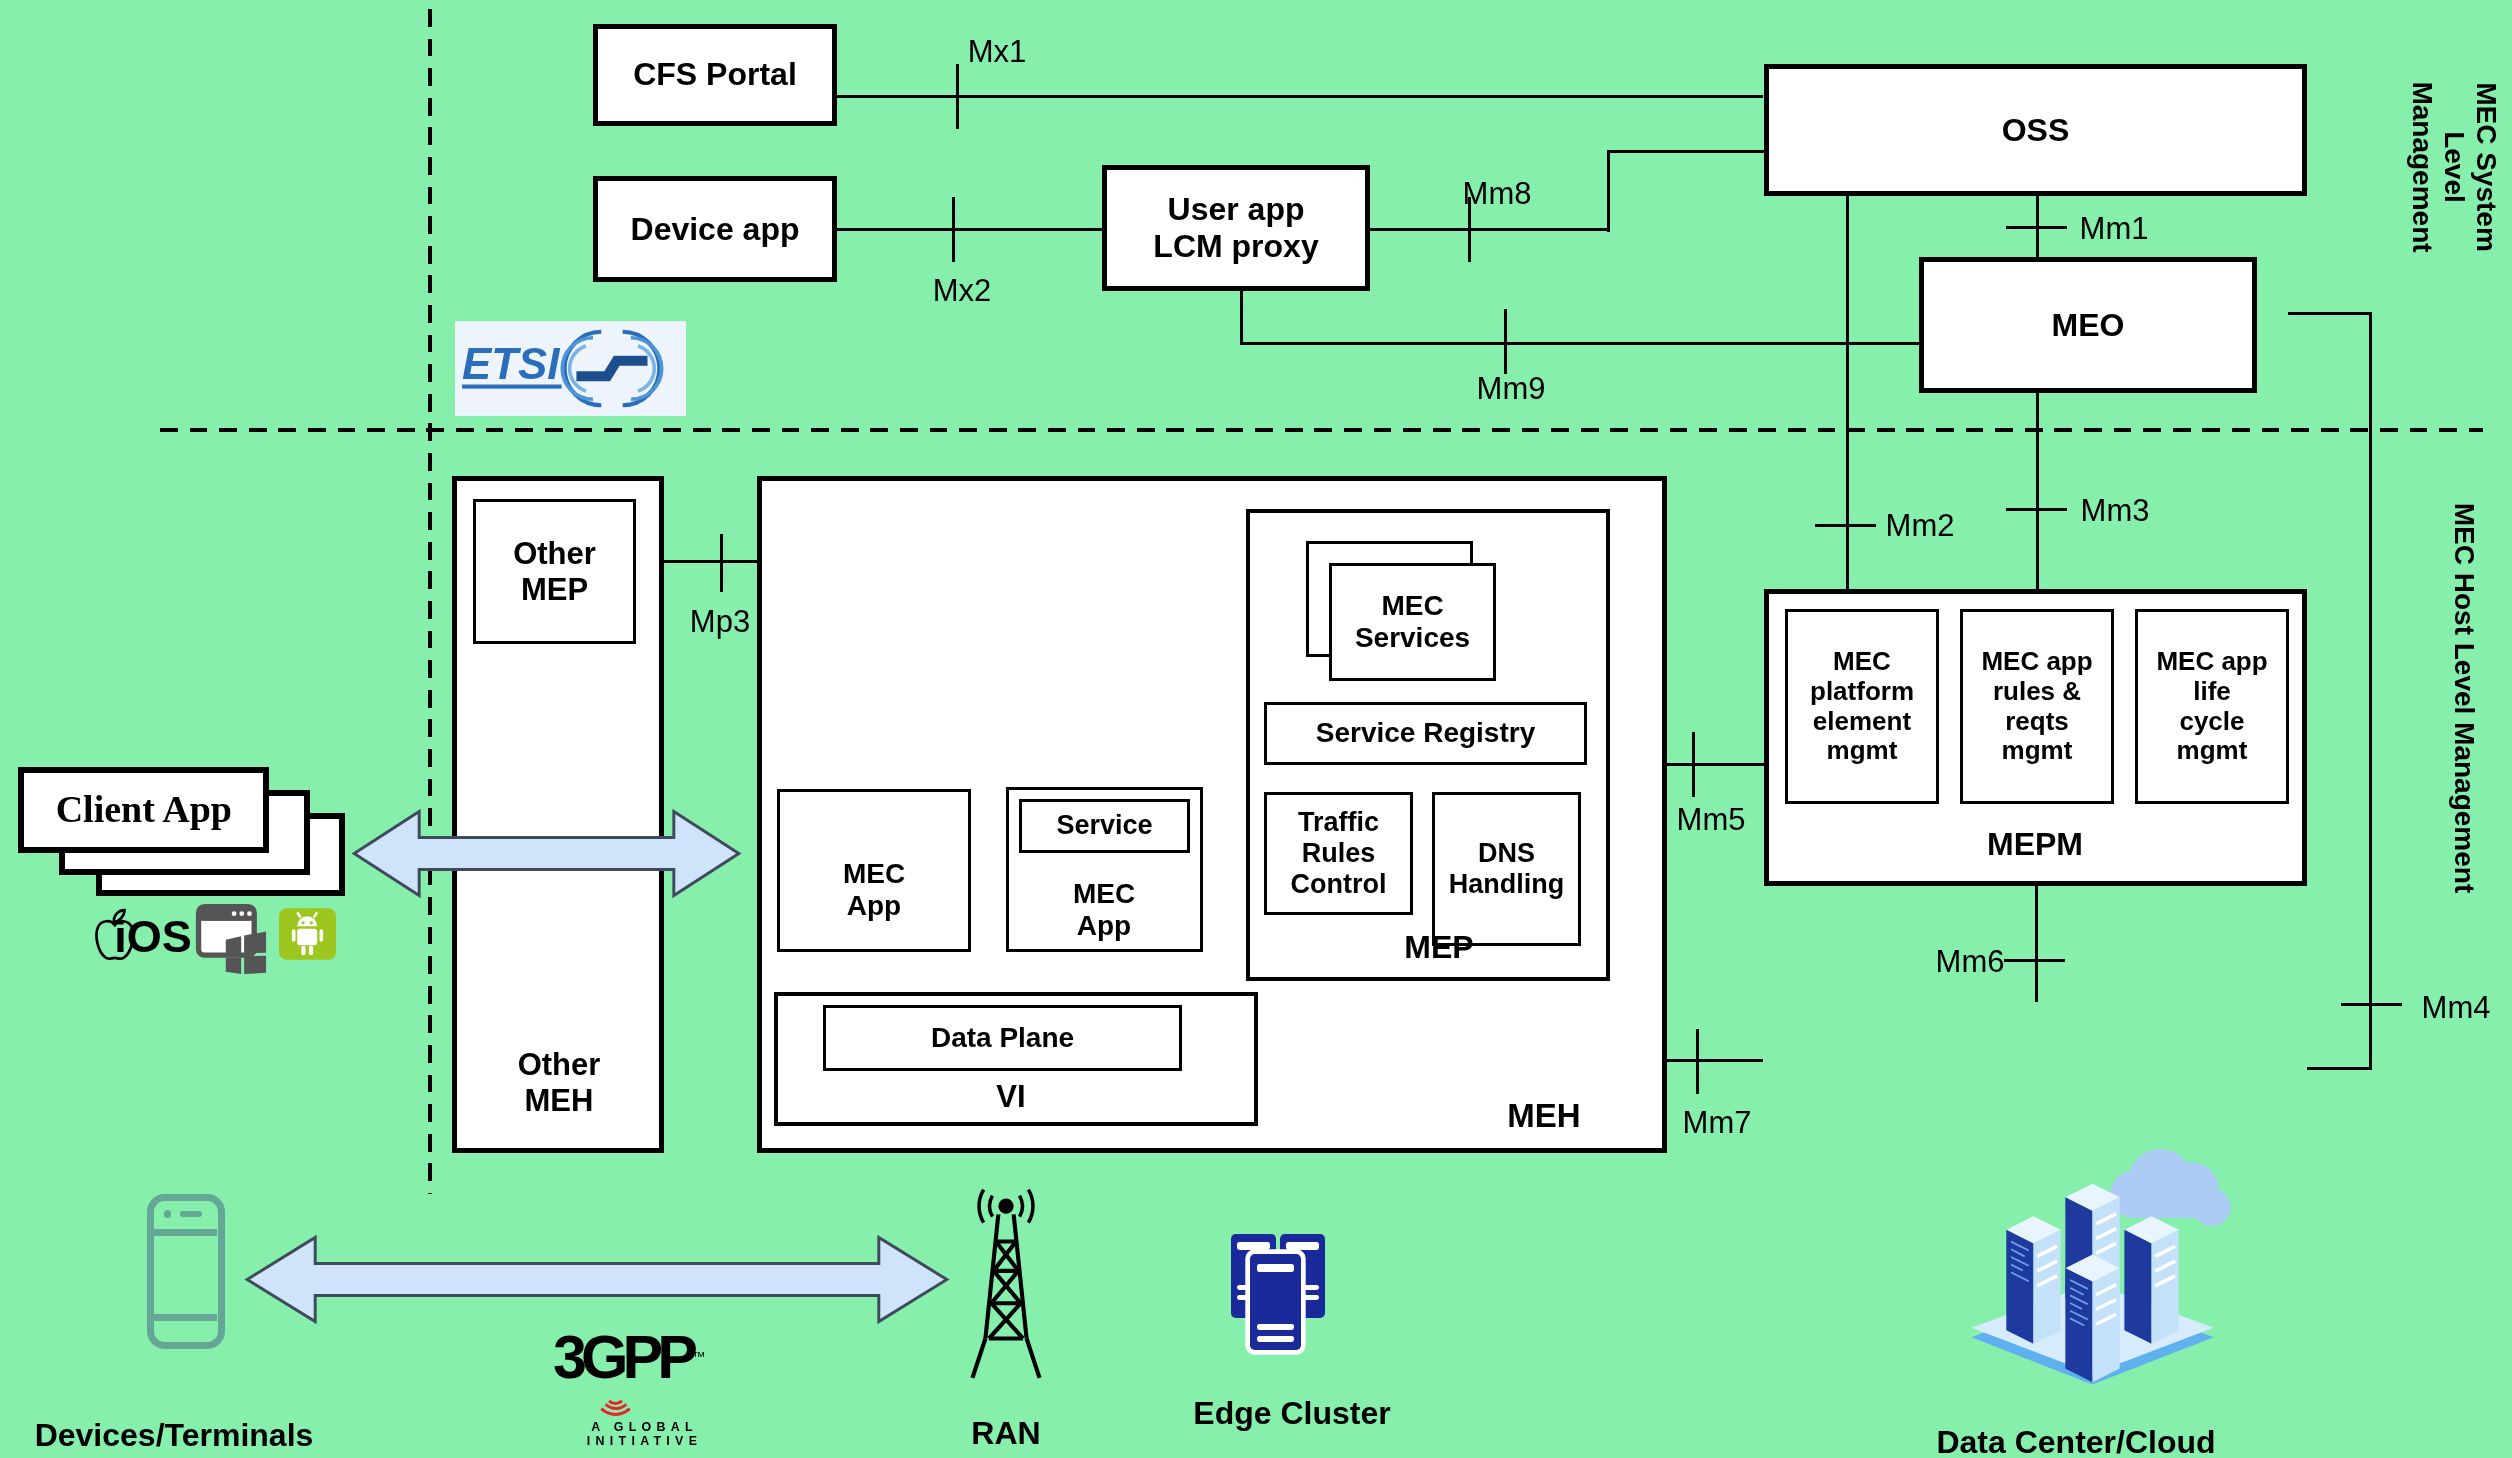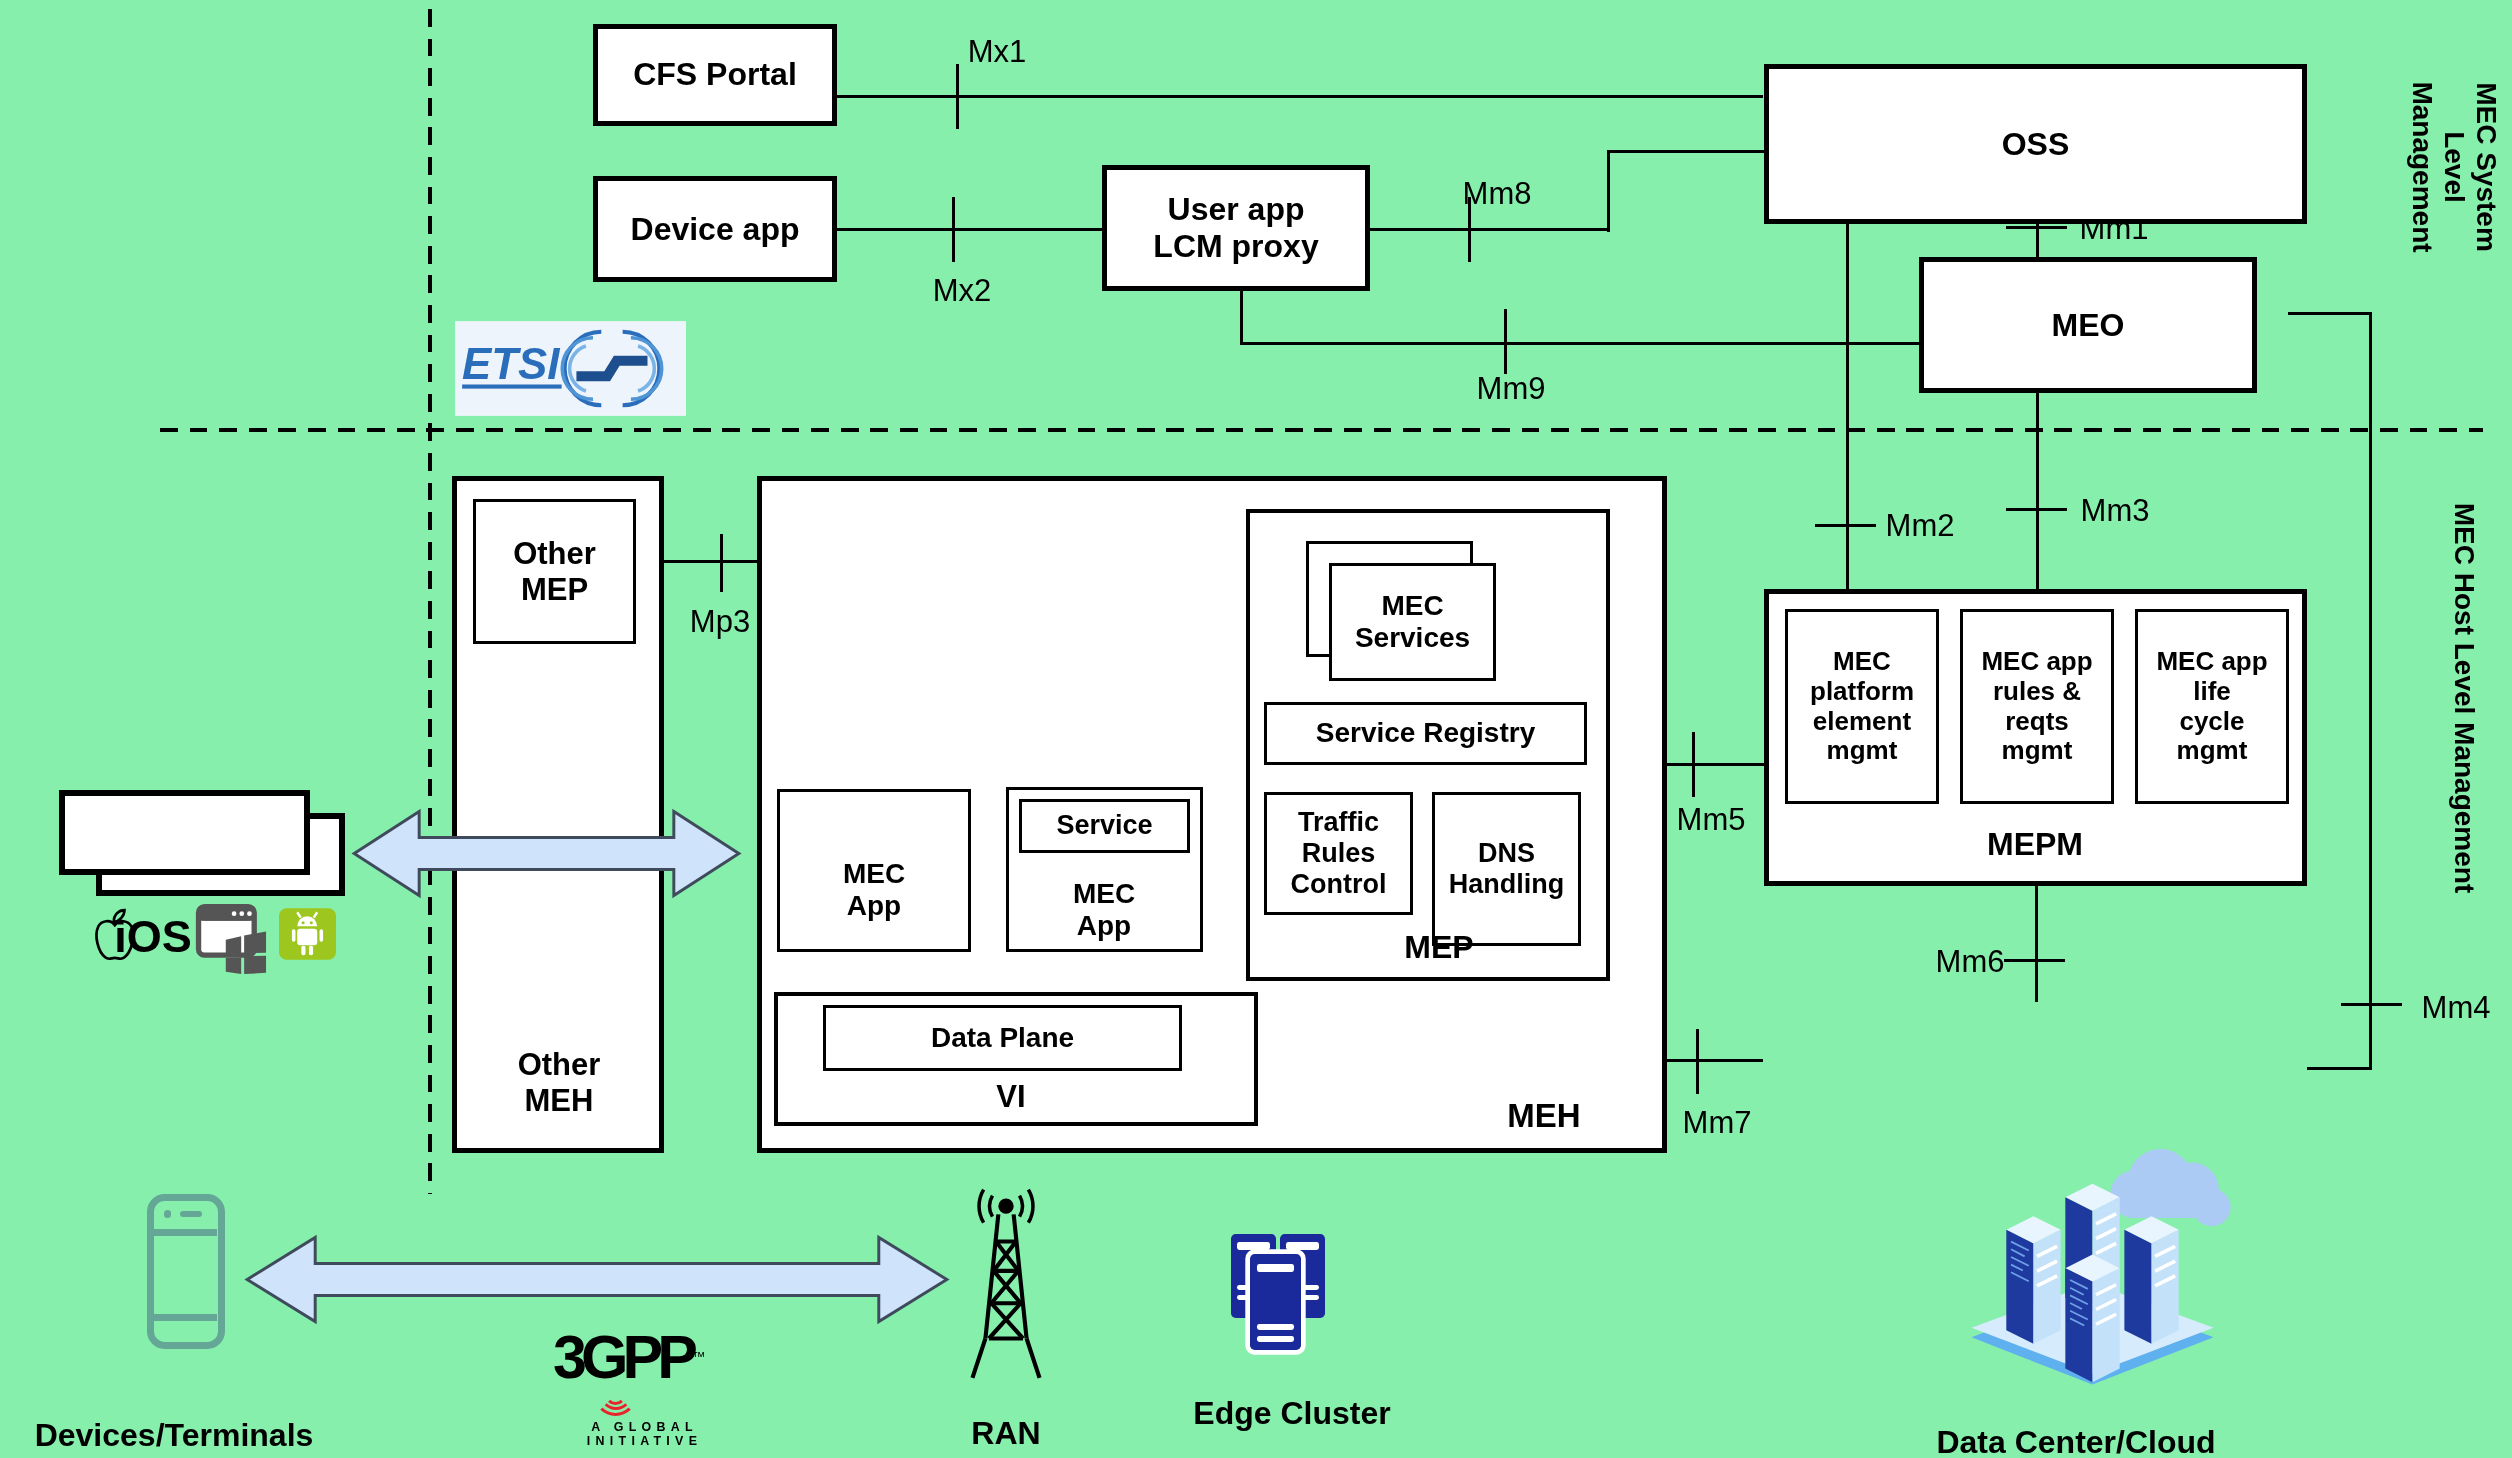--- a/index.html
+++ b/index.html
@@ -88,21 +88,21 @@
   <div class="ref" style="left:1711px;top:820px">Mm5</div>
   <div class="ref" style="left:1402px;top:1024px">Mp2</div>
   <div class="ref" style="left:1970px;top:962px">Mm6</div>
   <div class="ref" style="left:1717px;top:1123px">Mm7</div>
   <div class="ref" style="left:2456px;top:1008px">Mm4</div>
 
   <div class="box b10" style="left:593px;top:23.6px;width:244px;height:102px">CFS Portal</div>
   <div class="box b10" style="left:593px;top:176px;width:244px;height:106px">Device app</div>
   <div class="box b10 pre" style="left:1102px;top:165px;width:268px;height:126px">User app
 LCM proxy</div>
-  <div class="box b10" style="left:1764px;top:64px;width:543px;height:160px">OSS</div>
+  <div class="box b10" style="left:1764px;top:64px;width:543px;height:132px">OSS</div>
   <div class="box b10" style="left:1919px;top:257px;width:338px;height:136px">MEO</div>
 
   <div class="box b10" style="left:452px;top:476px;width:212px;height:677px"></div>
   <div class="box" style="left:473px;top:499px;width:163px;height:145px;font-size:31px">Other
 MEP</div>
   <div class="lbl" style="left:559px;top:1083px;font-size:31px">Other
 MEH</div>
 
   <div class="box b10" style="left:757px;top:476px;width:910px;height:677px"></div>
   <div class="box b7" style="left:1246px;top:509px;width:364px;height:472px"></div>
@@ -141,20 +141,21 @@
 mgmt</div>
   <div class="box pre" style="left:2135px;top:609px;width:154px;height:195px;font-size:26px">MEC app
 life
 cycle
 mgmt</div>
   <div class="lbl" style="left:2035px;top:844px;font-size:32px">MEPM</div>
 
 
   <div class="box b11" style="left:96px;top:813px;width:249px;height:83px"></div>
   <div class="box b11" style="left:59px;top:790px;width:251px;height:85px"></div>
+  <div class="box b11" style="left:18.3px;top:767px;width:251px;height:86px;font-family:'Liberation Serif',serif;font-size:38px">Client App</div>
 
   <svg style="left:83px;top:909px" width="54" height="59" viewBox="0 0 100 110">
     <path d="M57 24 C57 10 67 2 77 2 C77 13 67 24 57 24 Z" fill="none" stroke="#000" stroke-width="5"></path>
     <path d="M59 30 C67 19 84 21 90 33 C98 50 90 80 77 90 C70 96 66 91 59 91 C52 91 48 96 41 90 C28 80 20 50 28 33 C34 21 51 19 59 30 Z" fill="none" stroke="#000" stroke-width="5"></path>
   </svg>
   <div class="lbl" style="left:153px;top:937px;font-size:45px">iOS</div>
   <svg style="left:195px;top:903px" width="74" height="74" viewBox="0 0 125 125">
     <rect x="6" y="6" width="94" height="82" rx="10" fill="#fff" stroke="#555" stroke-width="9"></rect>
     <rect x="6" y="6" width="94" height="24" rx="10" fill="#555"></rect>
     <rect x="6" y="18" width="94" height="12" fill="#555"></rect>

